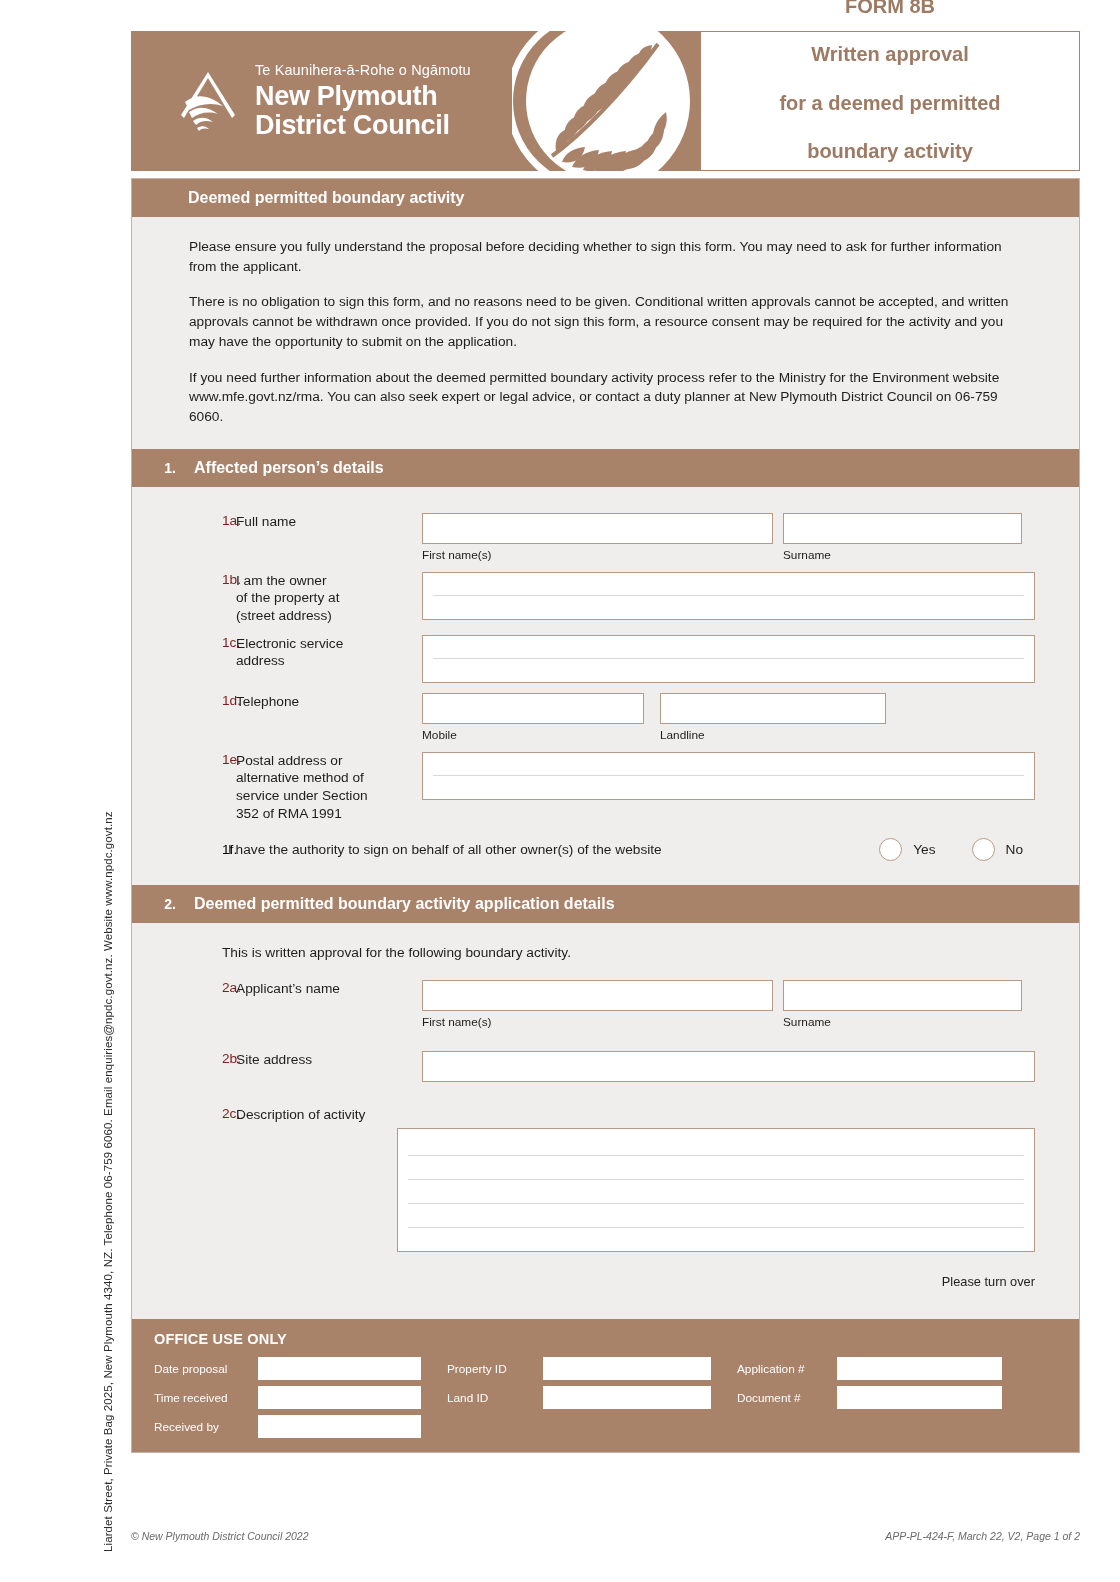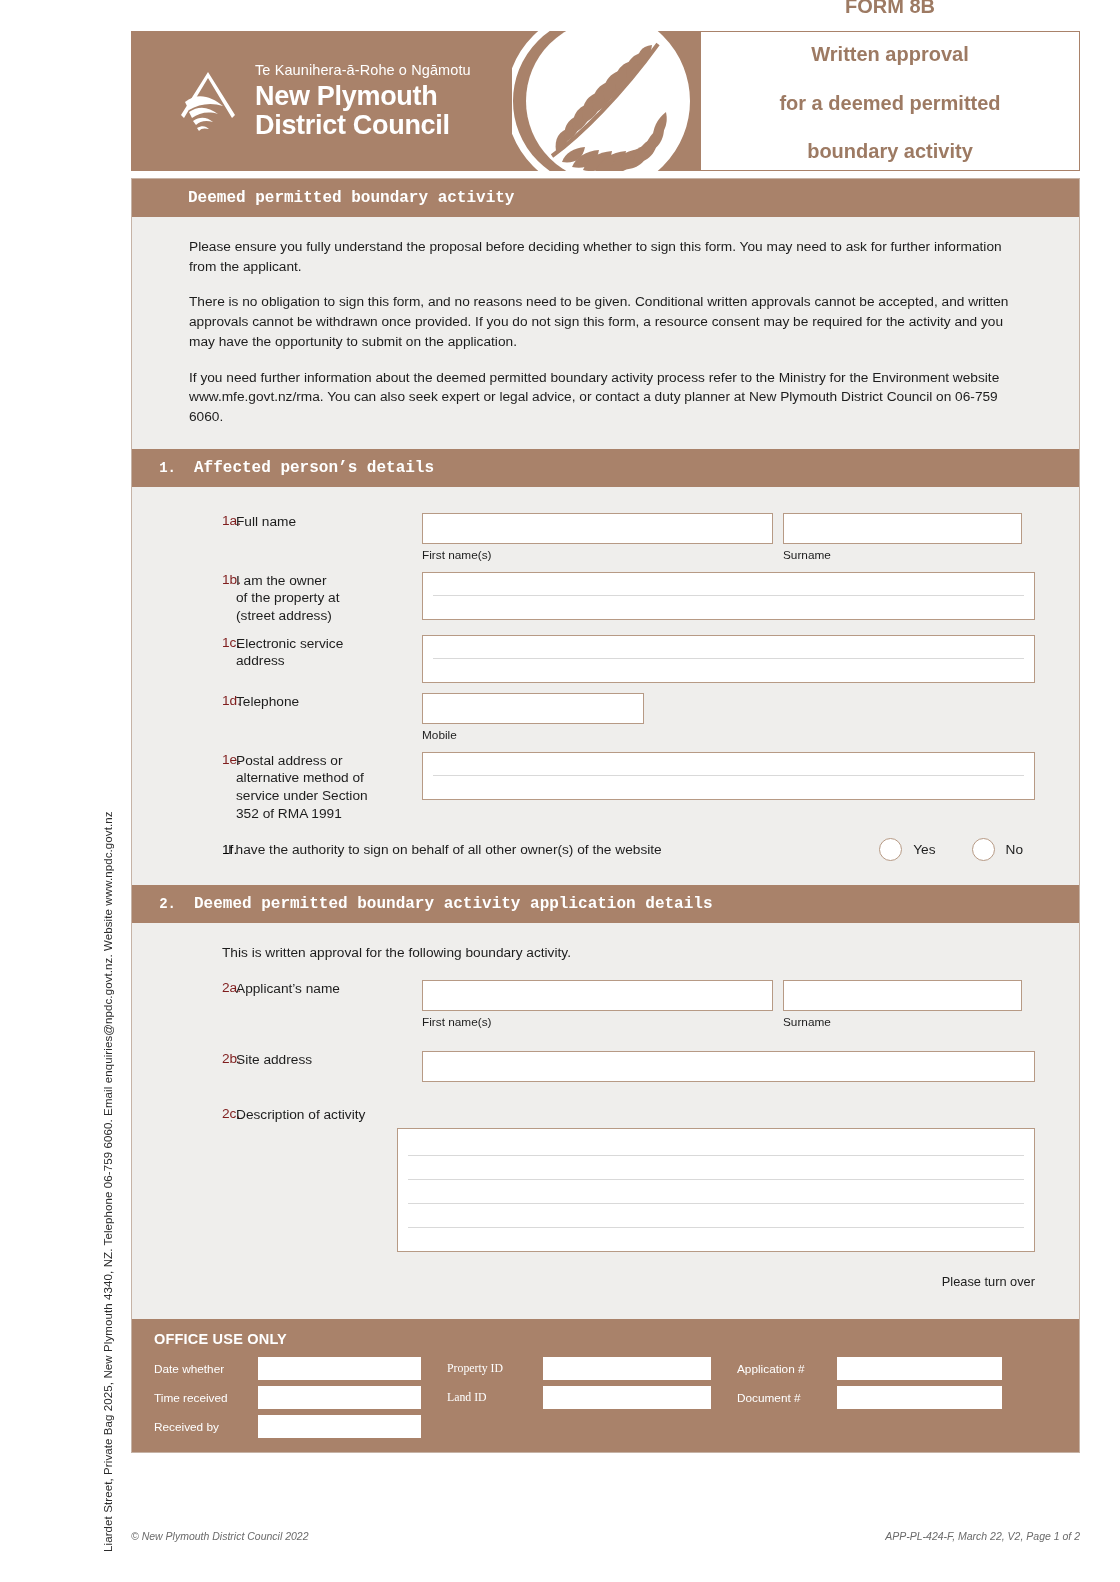--- a/index.html
+++ b/index.html
@@ -77,21 +77,21 @@
   .body-frame {
     position: absolute; left: 131px; top: 178px;
     width: 949px; border: 1px solid #c6b3a6;
     background: #efeeec;
   }
 
   .band {
     background: #a9826a; color: #ffffff;
     padding: 10px 14px 10px 0;
     display: flex; align-items: center;
-    font-weight: 700; font-size: 16px; font-family: Liberation Mono, monospace;
+    font-weight: 700; font-size: 16px;
   }
   .band .band-num { width: 62px; text-align: right; padding-right: 18px; font-size: 14px; }
   .band.plain { padding-left: 56px; }
 
   .intro { padding: 20px 56px 22px 57px; }
   .intro p { font-size: 13.7px; line-height: 1.44; color: #1d1d1d; margin-bottom: 16px; }
   .intro p:last-child { margin-bottom: 0; }
 
   .section-body { padding: 16px 0 18px 0; }
   .lead { font-size: 13.7px; color: #1d1d1d; padding: 6px 0 2px 90px; }
@@ -148,21 +148,21 @@
     padding: 12px 0 14px 22px;
   }
   .office-title { font-weight: 700; font-size: 14.5px; margin-bottom: 10px; letter-spacing: .2px; }
   .office-grid { display: flex; }
   .og-col { display: flex; flex-direction: column; gap: 6px; }
   .og-row { display: flex; align-items: center; height: 23px; }
   .og-lbl { font-size: 11.8px; color: #ffffff; }
   .og-box { background: #ffffff; height: 23px; }
   .col-a .og-lbl { width: 104px; }
   .col-a .og-box { width: 163px; }
-  .col-b { margin-left: 26px; font-family: Liberation Serif, serif; }
+  .col-b { margin-left: 26px; }
   .col-b .og-lbl { width: 96px; }
   .col-b .og-box { width: 168px; }
   .col-c { margin-left: 26px; }
   .col-c .og-lbl { width: 100px; }
   .col-c .og-box { width: 165px; }
 
   .doc-footer {
     position: absolute; left: 131px; top: 1530px;
     width: 949px; display: flex; justify-content: space-between;
     font-size: 10.5px; font-style: italic; color: #6a6a6a;
@@ -292,20 +292,24 @@
 
       <div class="row">
         <div class="num">1d.</div>
         <div class="lbl">Telephone</div>
         <div class="fields">
           <div class="tel">
             <div class="c1">
               <div class="fld h30"></div>
               <div class="sub">Mobile</div>
             </div>
+            <div class="c2">
+              <div class="fld h30"></div>
+              <div class="sub">Landline</div>
+            </div>
           </div>
         </div>
       </div>
 
       <div class="row">
         <div class="num">1e.</div>
         <div class="lbl" style="white-space:pre-line">Postal address or
 alternative method of
 service under Section
 352 of RMA 1991</div>
@@ -379,21 +383,21 @@
 
       <div class="turn-over">Please turn over</div>
     </div>
 
     <div class="office">
       <div class="office-title">OFFICE USE ONLY</div>
       <div class="office-grid">
 
         <div class="og-col col-a">
           <div class="og-row">
-            <span class="og-lbl">Date whether</span>
+            <span class="og-lbl">Date proposal</span>
             <span class="og-box"></span>
           </div>
           <div class="og-row">
             <span class="og-lbl">Time received</span>
             <span class="og-box"></span>
           </div>
           <div class="og-row">
             <span class="og-lbl">Received by</span>
             <span class="og-box"></span>
           </div>

